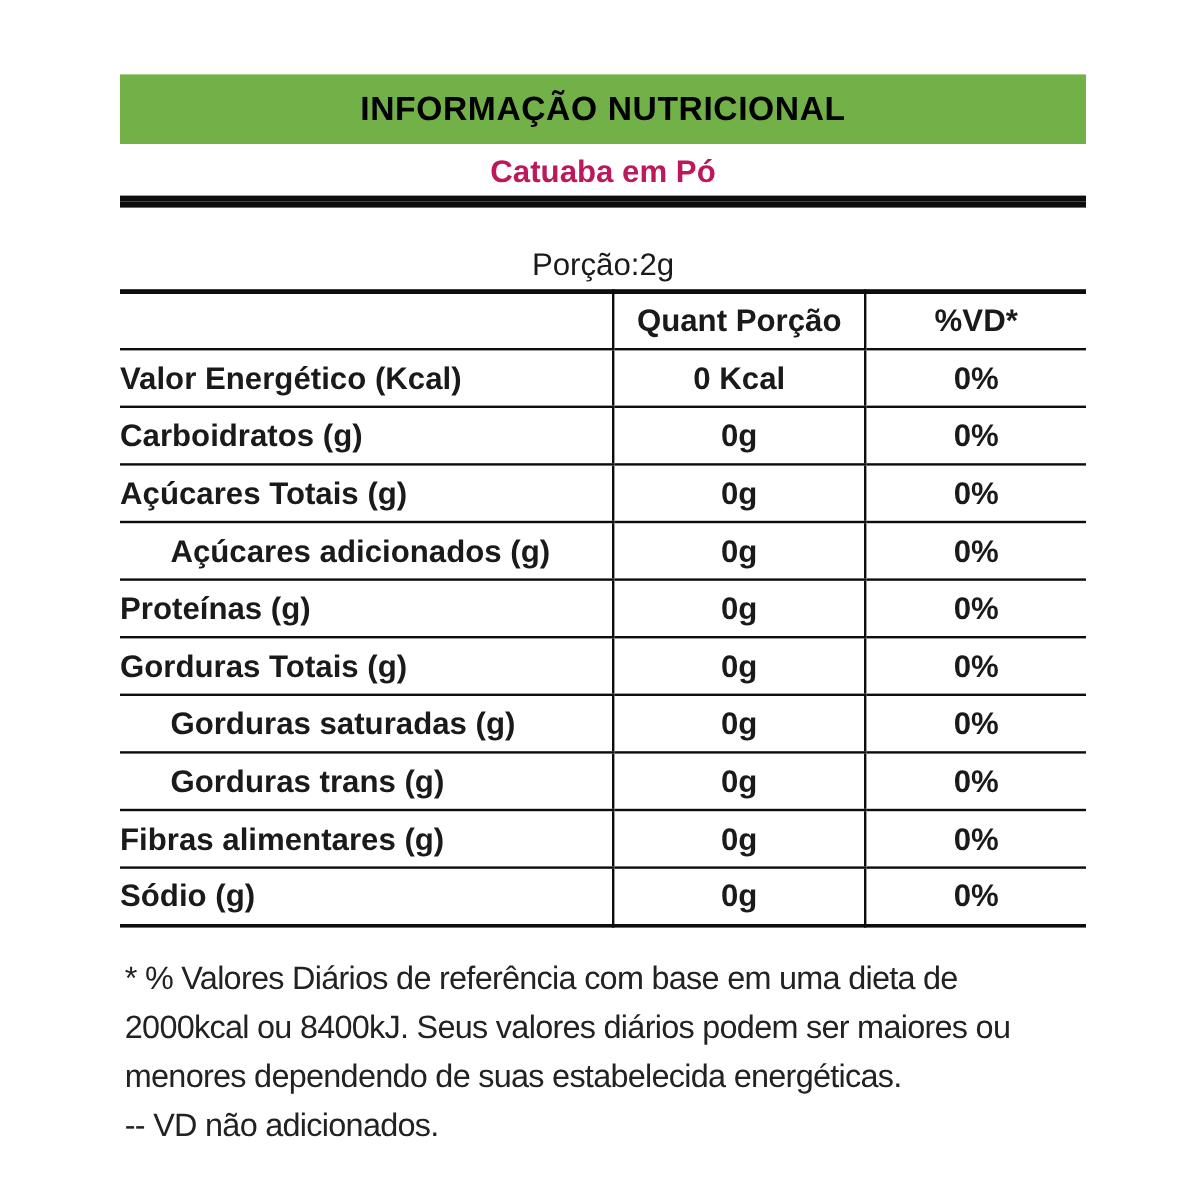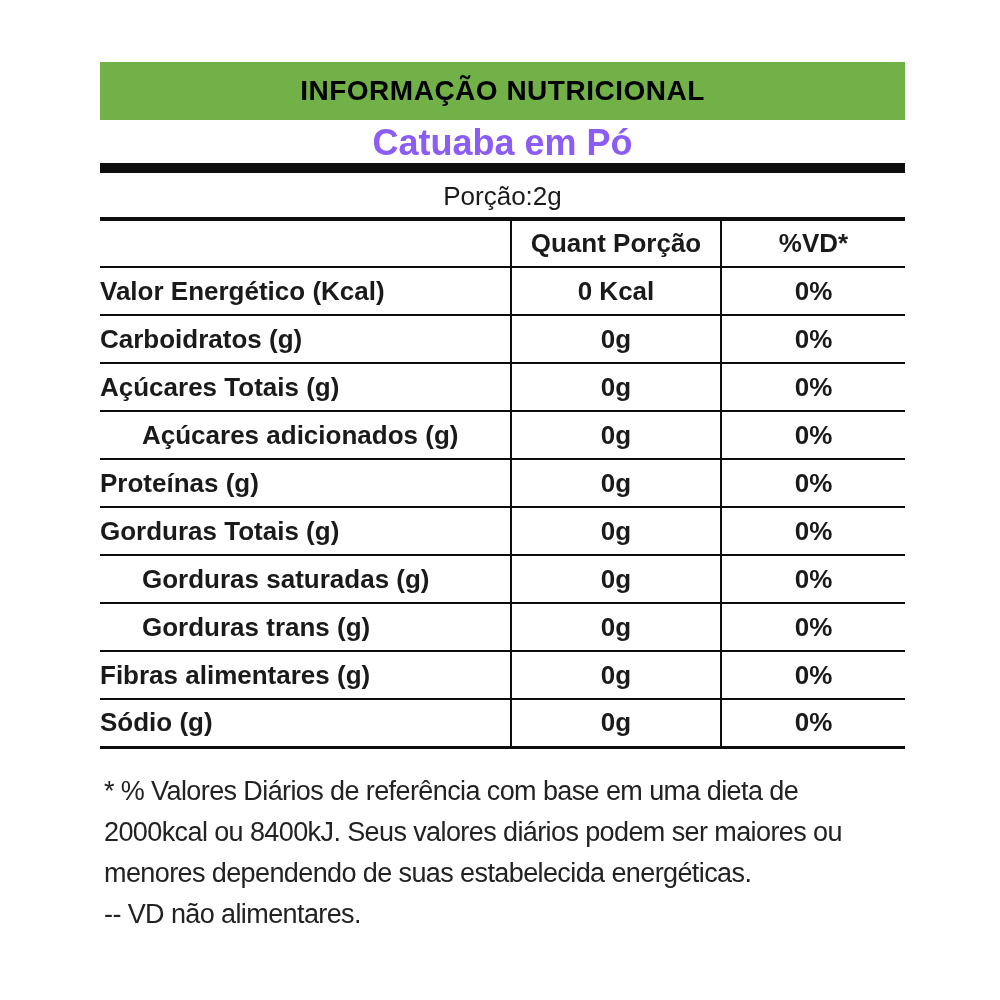--- a/index.html
+++ b/index.html
@@ -24,37 +24,38 @@
   .header-bar .title {
     color: #000000;
     font-size: 28px;
     font-weight: bold;
     letter-spacing: 0.5px;
   }
   .product-title {
     height: 43px;
     line-height: 46px;
     text-align: center;
-    font-size: 36px;
+    font-size: 26px;
     font-weight: bold;
-    color: #8b5cf6;
+    color: #be185d;
   }
   .double-rule {
     height: 5px;
     border-top: 5px solid #0d0d0d;
     border-bottom: 5px solid #0d0d0d;
     background: #ffffff;
     width: 100%;
   }
   .serving {
     height: 44px;
     line-height: 46px;
     text-align: center;
     font-size: 26px;
     color: #1a1a1a;
+    margin-top: 24px;
   }
   table.nutrition {
     width: 805px;
     border-collapse: collapse;
     border-top: 4px solid #0d0d0d;
     border-bottom: 3px solid #0d0d0d;
     table-layout: fixed;
   }
   col.c-label { width: 411px; }
   col.c-quant { width: 210px; }
@@ -172,16 +173,16 @@
     <td class="quant">0g</td>
     <td class="vd">0%</td>
   </tr>
 </tbody>
   </table>
 
   <div class="footnote">
     <div>* % Valores Diários de referência com base em uma dieta de</div>
     <div>2000kcal ou 8400kJ. Seus valores diários podem ser maiores ou</div>
     <div>menores dependendo de suas estabelecida energéticas.</div>
-    <div>-- VD não alimentares.</div>
+    <div>-- VD não adicionados.</div>
   </div>
 
 </div>
 
 </body></html>

